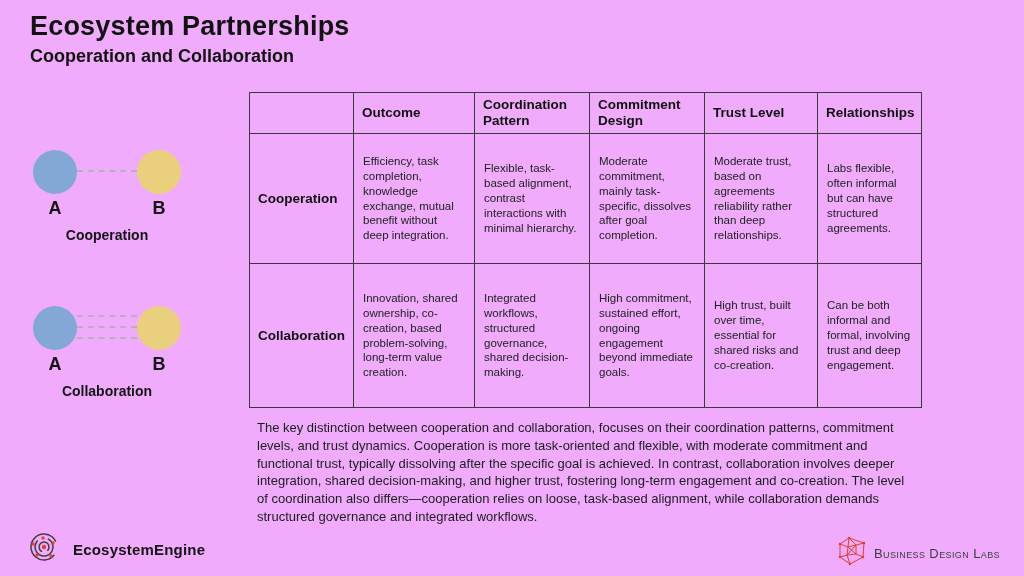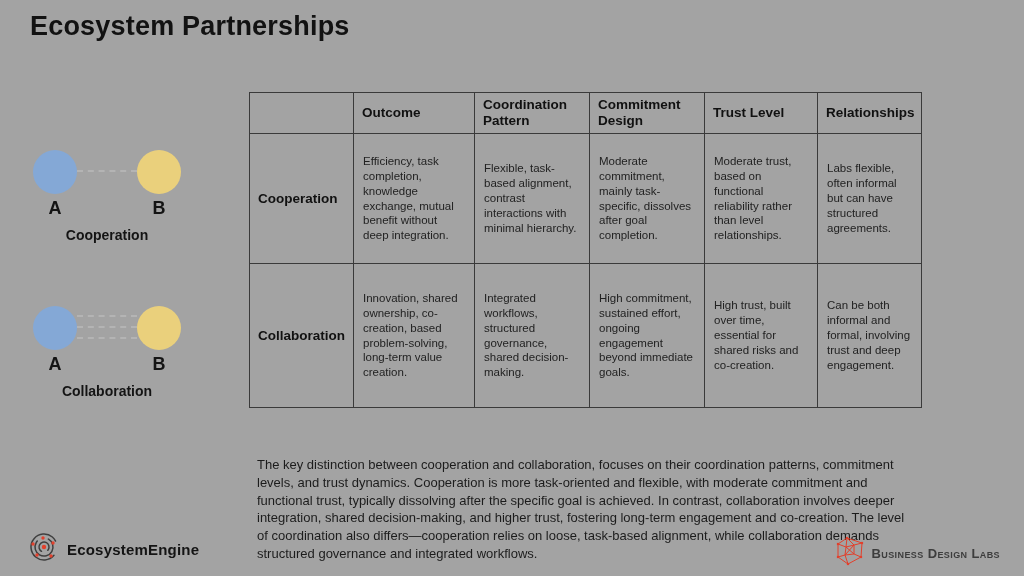--- a/index.html
+++ b/index.html
@@ -1,21 +1,21 @@
 <!DOCTYPE html>
 <html><head>
 <meta charset="utf-8">
 <style>
   * { box-sizing: border-box; margin: 0; padding: 0; }
   html, body { background: #e9e9e9; }
   body { font-family: "Liberation Sans", "DejaVu Sans", sans-serif; }
   .slide {
     position: relative;
     width: 1024px; height: 576px;
-    background: #a3a3a3;
+    background: #f0abfc;
     overflow: hidden;
     color: #1d1d1d;
   }
 
   
   .title-block { position: absolute; left: 30px; top: 11px; }
   .title-block h1 { font-size: 27px; font-weight: 600; letter-spacing: 0.2px; color: #121212; }
   .title-block h2 { font-size: 18px; font-weight: 700; margin-top: 4px; color: #121212; }
 
   
@@ -44,36 +44,37 @@
   table.matrix tr.r1 { height: 130px; }
   table.matrix tr.r2 { height: 144px; }
   table.matrix thead th { font-size: 13.5px; font-weight: 700; text-align: left;
                           padding: 4px 8px; color: #111; line-height: 1.15; }
   table.matrix th.rowhead { font-size: 13.5px; font-weight: 700; text-align: left;
                             padding: 4px 8px; color: #111; }
   table.matrix td { font-size: 11.5px; line-height: 1.3; padding: 8px 9px; color: #222; }
 
   
   .summary { position: absolute; left: 257px; top: 419px; width: 660px;
-             font-size: 13px; line-height: 17.8px; color: #1c1c1c; margin-top: 37px; }
+             font-size: 13px; line-height: 17.8px; color: #1c1c1c; }
 
   
-  .footer-left { position: absolute; left: 28px; top: 531px; display: flex; align-items: center; gap: 7px; }
+  .footer-left { position: absolute; left: 28px; top: 531px; display: flex; align-items: center; gap: 13px; }
   .footer-left .logo-text { font-size: 15px; font-weight: 700; color: #141414; letter-spacing: 0.2px; }
   .footer-right { position: absolute; right: 24px; top: 536px; display: flex; align-items: center; gap: 7px; }
-  .footer-right .logo-text { font-size: 13px; font-weight: 700; color: #3d3d3d;
+  .footer-right .logo-text { font-size: 13px; font-weight: 400; color: #3d3d3d;
                              font-variant: small-caps; letter-spacing: 0.4px; text-align: right; }
 </style>
 </head>
 <body>
 
 <div class="slide">
 
   <div class="title-block">
     <h1>Ecosystem Partnerships</h1>
+    <h2>Cooperation and Collaboration</h2>
   </div>
 
   <div class="diagram coop">
     <div class="link mid"></div>
     <div class="circle a"></div>
     <div class="circle b"></div>
     <div class="node-label la">A</div>
     <div class="node-label lb">B</div>
     <div class="caption">Cooperation</div>
   </div>
@@ -107,21 +108,21 @@
         <th>Trust Level</th>
         <th>Relationships</th>
       </tr>
     </thead>
     <tbody>
       <tr class="r1">
         <th class="rowhead">Cooperation</th>
         <td>Efficiency, task completion, knowledge exchange, mutual benefit without deep integration.</td>
         <td>Flexible, task-based alignment, contrast interactions with minimal hierarchy.</td>
         <td>Moderate commitment, mainly task-specific, dissolves after goal completion.</td>
-        <td>Moderate trust, based on functional reliability rather than level relationships.</td>
+        <td>Moderate trust, based on agreements reliability rather than deep relationships.</td>
         <td>Labs flexible, often informal but can have structured agreements.</td>
       </tr>
       <tr class="r2">
         <th class="rowhead">Collaboration</th>
         <td>Innovation, shared ownership, co-creation, based problem-solving, long-term value creation.</td>
         <td>Integrated workflows, structured governance, shared decision-making.</td>
         <td>High commitment, sustained effort, ongoing engagement beyond immediate goals.</td>
         <td>High trust, built over time, essential for shared risks and co-creation.</td>
         <td>Can be both informal and formal, involving trust and deep engagement.</td>
       </tr>

